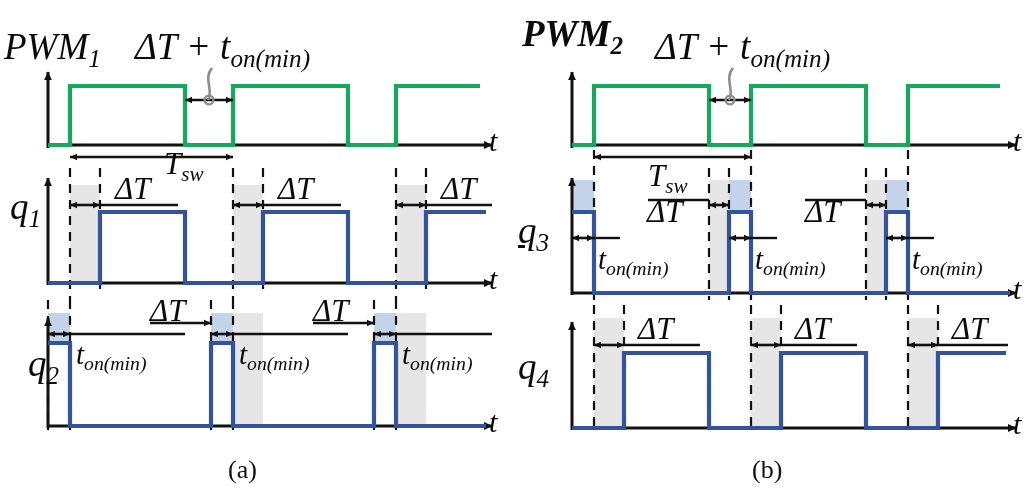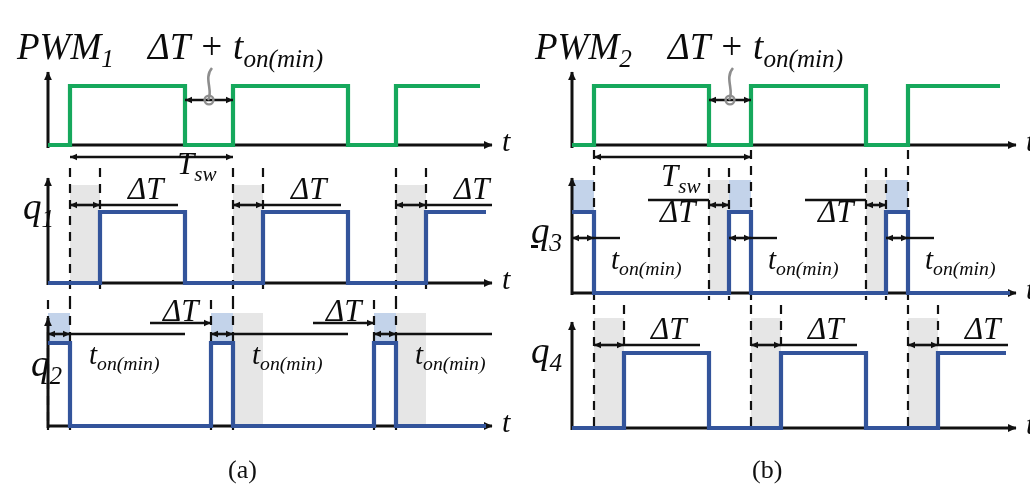--- a/index.html
+++ b/index.html
@@ -1,21 +1,21 @@
 <!DOCTYPE html>
 <html><head>
 <meta charset="utf-8">
 <style>
   html,body{margin:0;padding:0;background:#ffffff;}
   body{width:1030px;height:495px;overflow:hidden;
        font-family:"Liberation Serif","DejaVu Serif",serif;}
   #fig{position:relative;width:1030px;height:495px;}
   svg{position:absolute;left:0;top:0;}
   .mathlbl{position:absolute;font-style:italic;white-space:nowrap;
-           color:#0b0b0b;line-height:1;margin-left:13px;}
+           color:#0b0b0b;line-height:1;}
   .sub{font-size:0.68em;font-style:italic;vertical-align:-0.32em;}
   .panel-cap{position:absolute;font-style:normal;font-size:26px;color:#111;}
 </style>
 </head>
 <body>
 
 <div id="fig">
 
 <svg width="1030" height="495" viewBox="0 0 1030 495">
   <defs>
@@ -210,50 +210,50 @@
 
 <div class="mathlbl" style="left:115px;top:173px;font-size:31px;">ΔT</div>
 <div class="mathlbl" style="left:278px;top:173px;font-size:31px;">ΔT</div>
 <div class="mathlbl" style="left:441px;top:173px;font-size:31px;">ΔT</div>
 
 <div class="mathlbl" style="left:10px;top:188px;font-size:37px;"><span>q</span><span class="sub">1</span></div>
 
 <div class="mathlbl" style="left:150px;top:295px;font-size:31px;">ΔT</div>
 <div class="mathlbl" style="left:313px;top:295px;font-size:31px;">ΔT</div>
 
-<div class="mathlbl" style="left:18px;top:345px;font-size:37px;"><span>q</span><span class="sub">2</span></div>
+<div class="mathlbl" style="left:28px;top:345px;font-size:37px;"><span>q</span><span class="sub">2</span></div>
 
 <div class="mathlbl" style="left:76px;top:340px;font-size:29px;"><span>t</span><span class="sub">on(min)</span></div>
 <div class="mathlbl" style="left:239px;top:340px;font-size:29px;"><span>t</span><span class="sub">on(min)</span></div>
 <div class="mathlbl" style="left:402px;top:340px;font-size:29px;"><span>t</span><span class="sub">on(min)</span></div>
 
 <div class="mathlbl" style="left:489px;top:126px;font-size:30px;">t</div>
 <div class="mathlbl" style="left:489px;top:264px;font-size:30px;">t</div>
 <div class="mathlbl" style="left:489px;top:407px;font-size:30px;">t</div>
 
-<div class="mathlbl" style="left:522px;top:28px;font-size:37px;"><span>PWM</span><span class="sub">2</span></div>
+<div class="mathlbl" style="left:522px;top:15px;font-size:37px;font-weight:bold;"><span>PWM</span><span class="sub">2</span></div>
 
 <div class="mathlbl" style="left:655px;top:28px;font-size:37px;"><span>ΔT + t</span><span class="sub">on(min)</span></div>
 
 <div class="mathlbl" style="left:648px;top:160px;font-size:31px;"><span>T</span><span class="sub">sw</span></div>
 
 <div class="mathlbl" style="left:647px;top:196px;font-size:31px;">ΔT</div>
 <div class="mathlbl" style="left:805px;top:196px;font-size:31px;">ΔT</div>
 
 <div class="mathlbl" style="left:518px;top:212px;font-size:37px;text-decoration:underline;"><span>q</span><span class="sub">3</span></div>
 
 <div class="mathlbl" style="left:598px;top:245px;font-size:29px;"><span>t</span><span class="sub">on(min)</span></div>
 <div class="mathlbl" style="left:755px;top:245px;font-size:29px;"><span>t</span><span class="sub">on(min)</span></div>
 <div class="mathlbl" style="left:912px;top:245px;font-size:29px;"><span>t</span><span class="sub">on(min)</span></div>
 
 <div class="mathlbl" style="left:638px;top:313px;font-size:31px;">ΔT</div>
 <div class="mathlbl" style="left:795px;top:313px;font-size:31px;">ΔT</div>
 <div class="mathlbl" style="left:952px;top:313px;font-size:31px;">ΔT</div>
 
-<div class="mathlbl" style="left:518px;top:332px;font-size:37px;"><span>q</span><span class="sub">4</span></div>
+<div class="mathlbl" style="left:518px;top:348px;font-size:37px;"><span>q</span><span class="sub">4</span></div>
 
 <div class="mathlbl" style="left:1013px;top:126px;font-size:30px;">t</div>
 <div class="mathlbl" style="left:1013px;top:274px;font-size:30px;">t</div>
 <div class="mathlbl" style="left:1013px;top:409px;font-size:30px;">t</div>
 
 <div class="panel-cap" style="left:228px;top:455px;">(a)</div>
 <div class="panel-cap" style="left:752px;top:455px;">(b)</div>
 
 </div>
 

